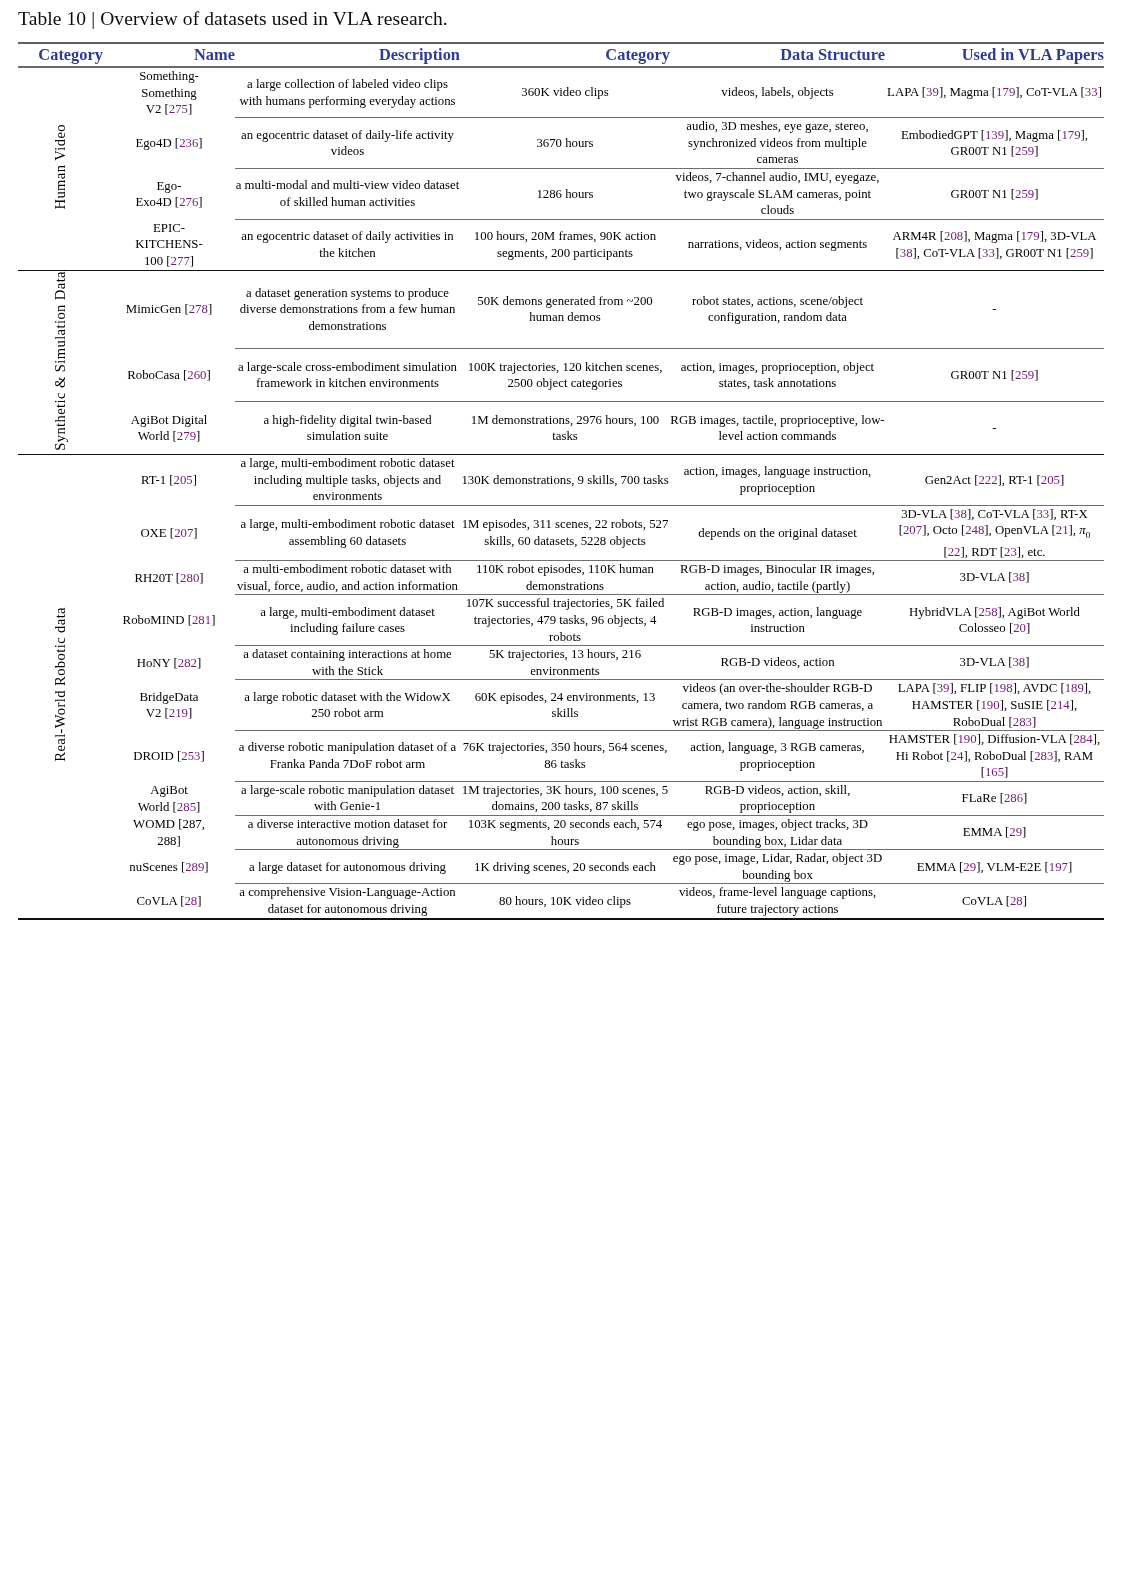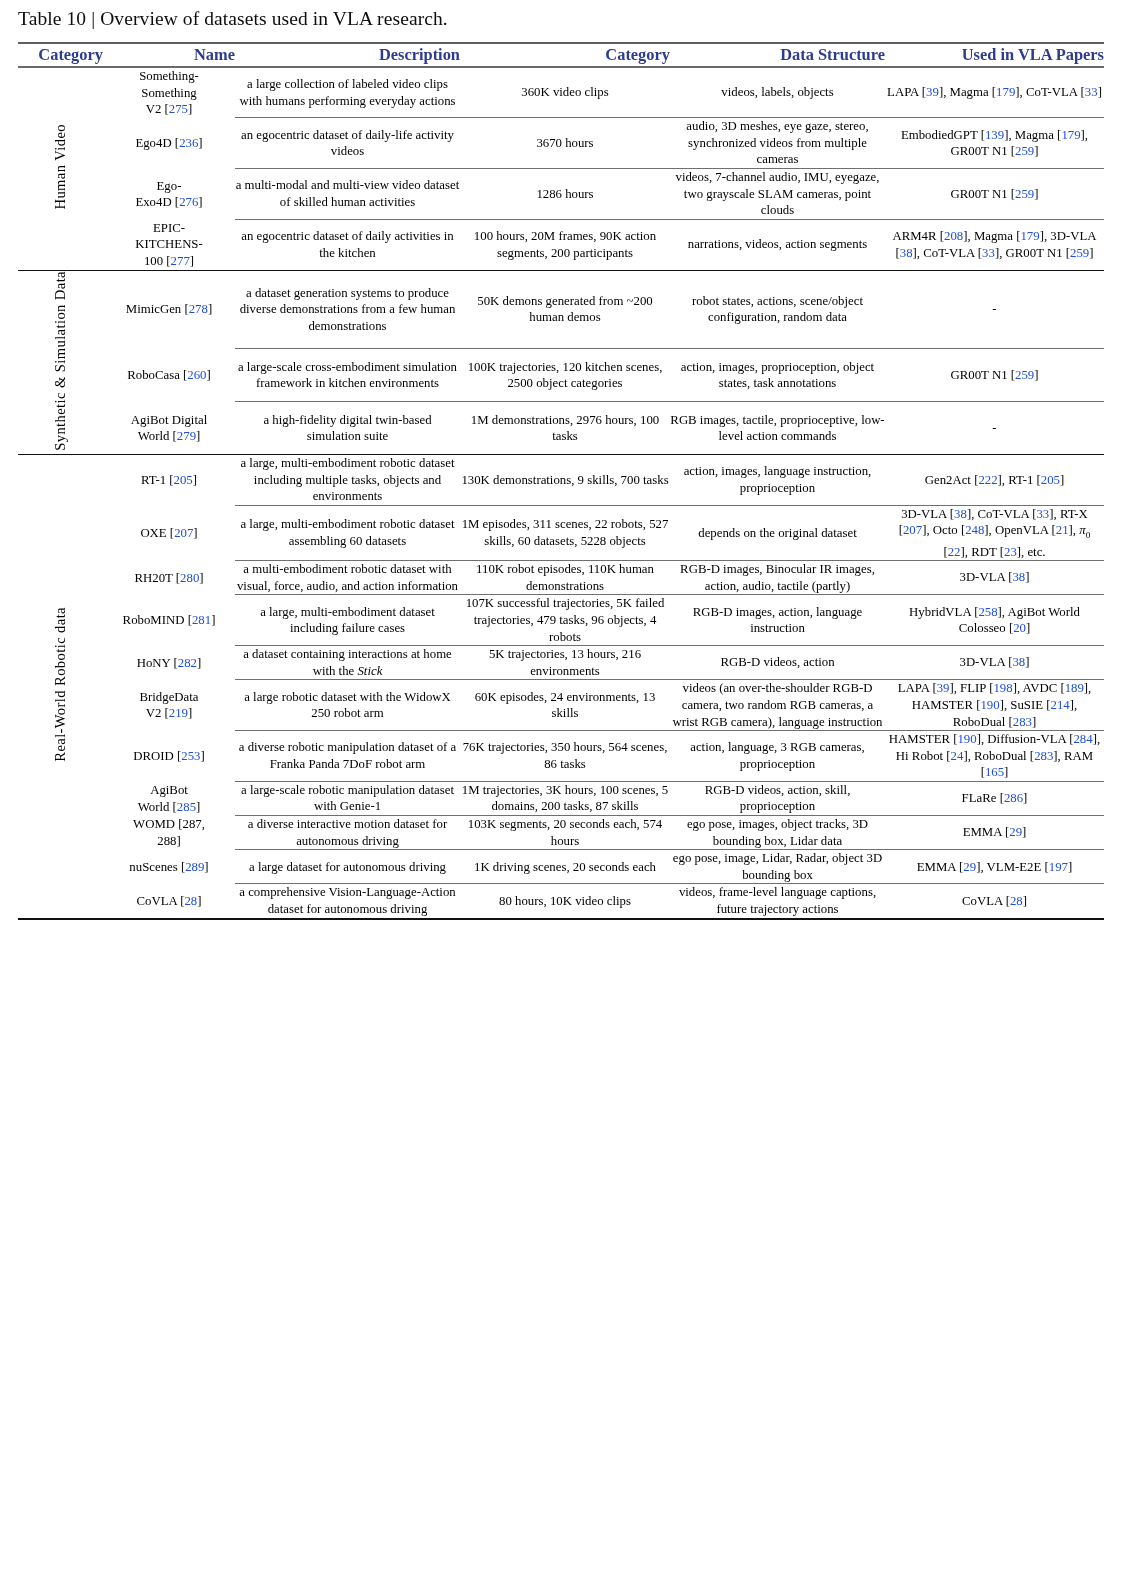--- a/index.html
+++ b/index.html
@@ -112,22 +112,22 @@
     display: inline-block;
     letter-spacing: .4px;
   }
   td.name, td.desc, td.qty, td.ds, td.used {
     text-align: center;
     padding: 9px 7px 10px 7px;
   }
   td.name { padding-left: 4px; padding-right: 4px; }
   td.desc { padding-left: 9px; padding-right: 9px; }
   td.used { padding-left: 5px; padding-right: 5px; }
-  .cite { color: #1d4ed8; }
-  .it { font-style: italic; }
+  .cite { color: #701a75; }
+  .it { }
   sub { font-size: .72em; }
 </style>
 </head>
 <body>
 
 <div class="page">
 
   <div class="caption">Table 10 | Overview of datasets used in VLA research.</div>
 
   <table class="datasets">

